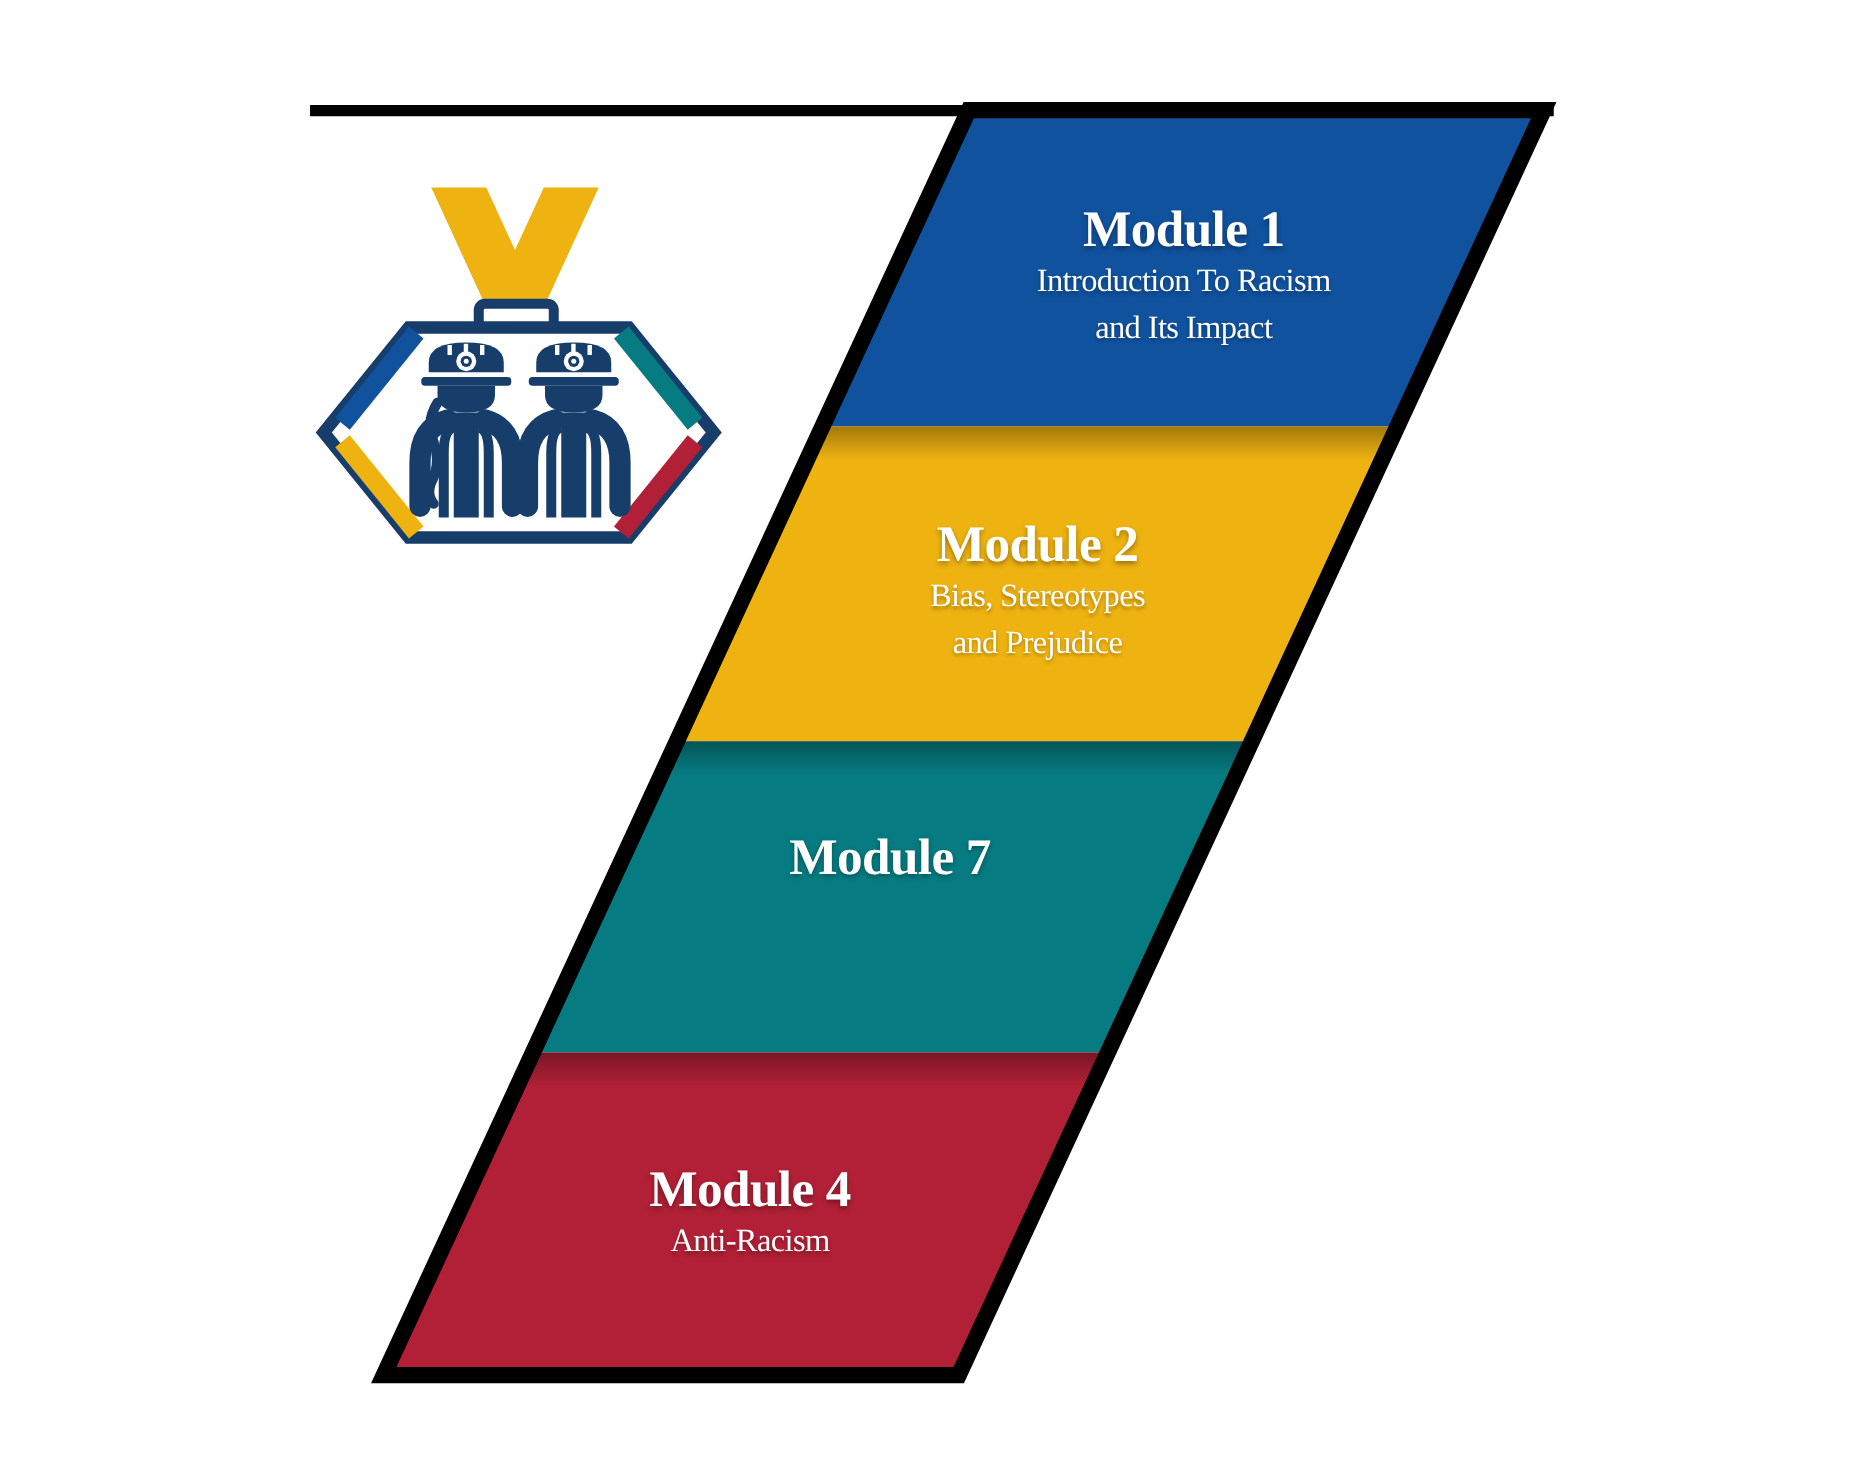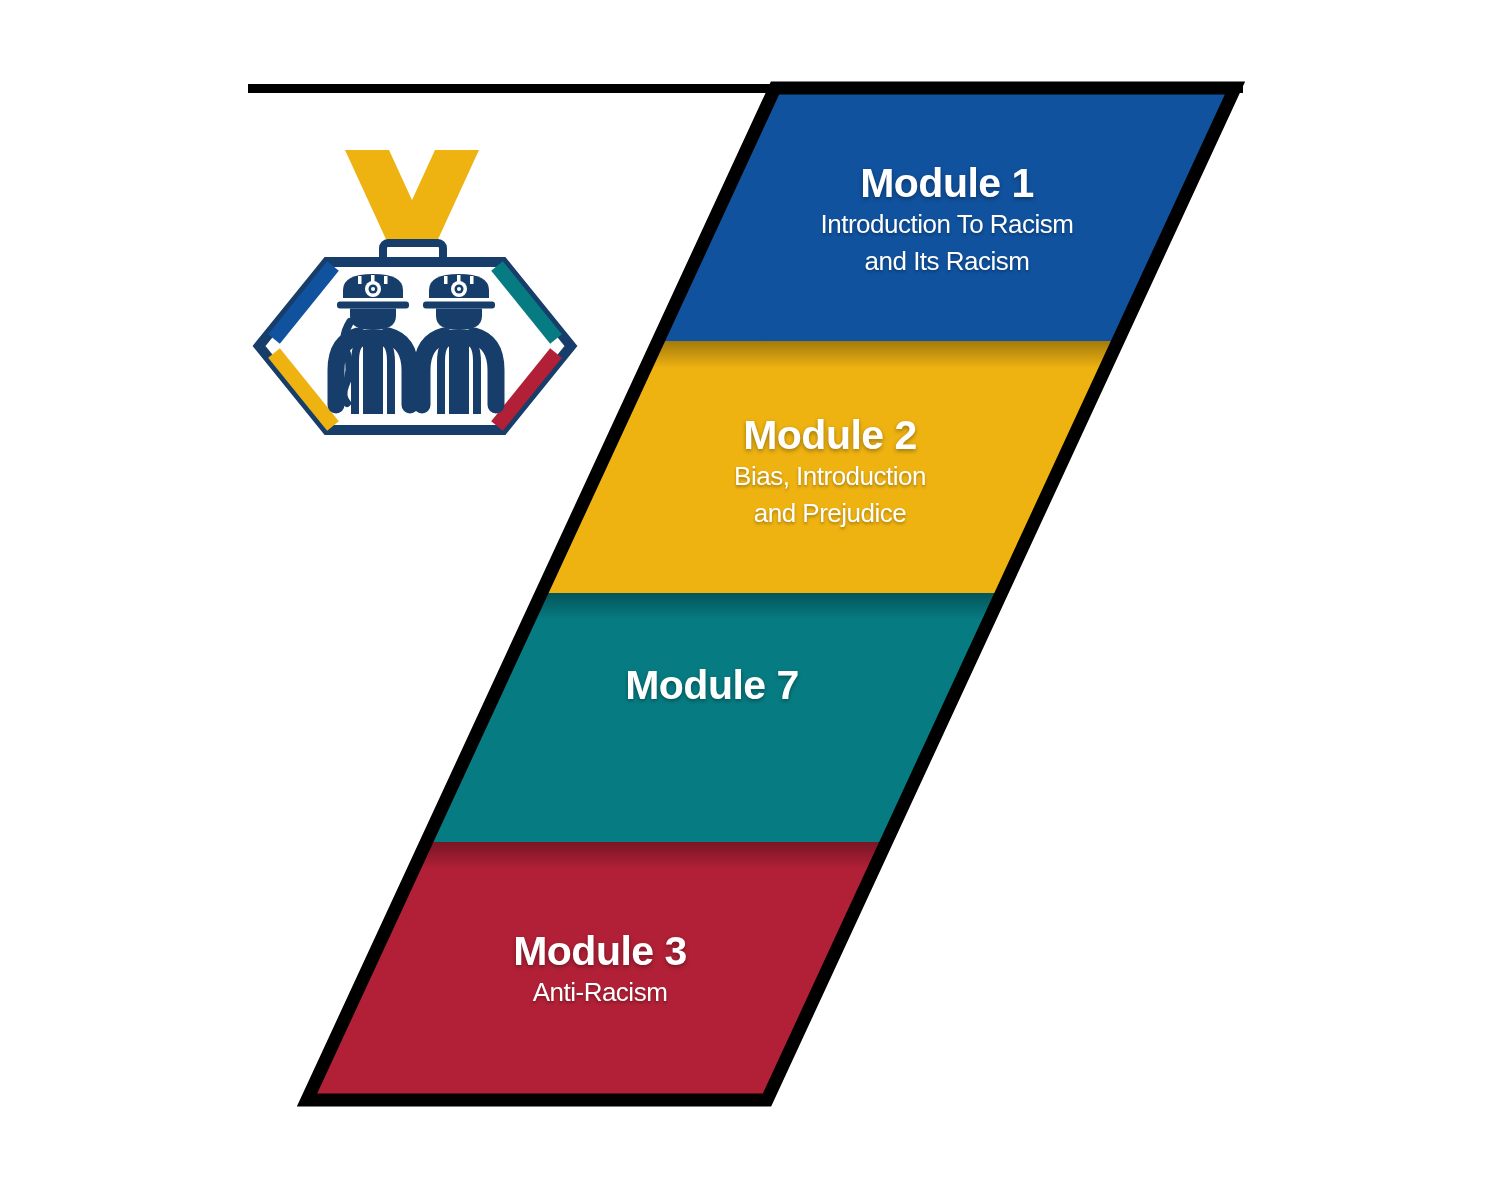--- a/index.html
+++ b/index.html
@@ -1,21 +1,21 @@
 <!DOCTYPE html>
 <html style="--navy: #173e6b; --gold: #eeb211; --black: #000000; --white: #ffffff;"><head>
 <meta charset="utf-8">
 <style>
   :root{
     --navy:#173e6b; --gold:#eeb211; --black:#000000; --white:#ffffff;
   }
   html,body{margin:0;padding:0;background:#ffffff;}
   .canvas{
     position:relative; width:1500px; height:1187px; background:var(--white);
-    font-family:Liberation Sans, sans-serif; overflow:hidden;
+    font-family:Liberation Serif, serif; overflow:hidden;
   }
   .diagram-svg{position:absolute; left:0; top:0;}
   .navy-fill{fill:var(--navy);}
   .white-fill{fill:var(--white);}
   .gold-fill{fill:var(--gold);}
   .navy-stroke{stroke:var(--navy); fill:none;}
   .module-text{
     position:absolute; transform:translateX(-50%);
     text-align:center; color:#ffffff; white-space:nowrap;
   }
@@ -104,31 +104,31 @@
       <use href="#worker" transform="translate(330,272)"></use>
 
       <path class="navy-stroke" stroke-width="8" stroke-linecap="round" transform="translate(330,272)" d="M 20,50 Q 10,66 17,82 Q 23,98 15,114 Q 11,124 17,131"></path>
       <use href="#worker" transform="translate(416,272)"></use>
     </g>
   </svg>
 
   <div class="module-text" style="left:947px; top:160px">
     <div class="module-heading">Module 1</div>
     <div class="module-sub">Introduction To Racism</div>
-    <div class="module-sub">and Its Racism</div>
+    <div class="module-sub">and Its Impact</div>
   </div>
 
   <div class="module-text" style="left:830px; top:412px">
     <div class="module-heading">Module 2</div>
-    <div class="module-sub">Bias, Introduction</div>
+    <div class="module-sub">Bias, Stereotypes</div>
     <div class="module-sub">and Prejudice</div>
   </div>
 
   <div class="module-text" style="left:712px; top:662px">
     <div class="module-heading">Module 7</div>
   </div>
 
   <div class="module-text" style="left:600px; top:928px">
-    <div class="module-heading">Module 3</div>
+    <div class="module-heading">Module 4</div>
     <div class="module-sub">Anti-Racism</div>
   </div>
 
 </div>
 
 </body></html>

